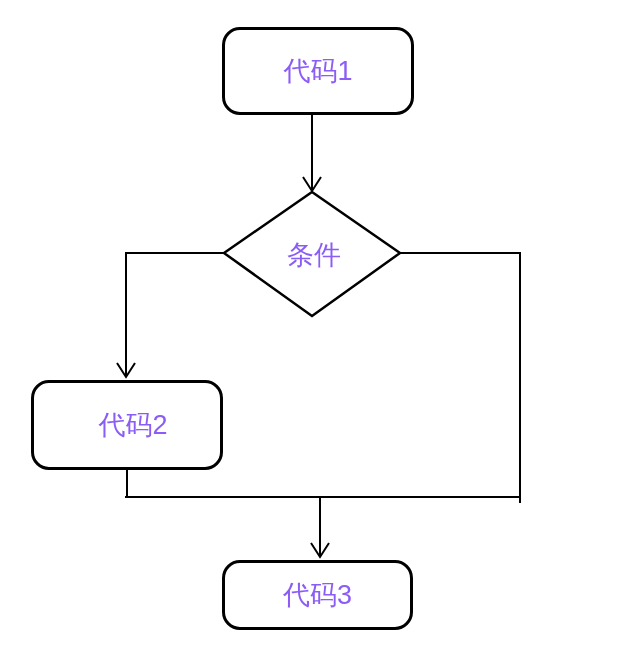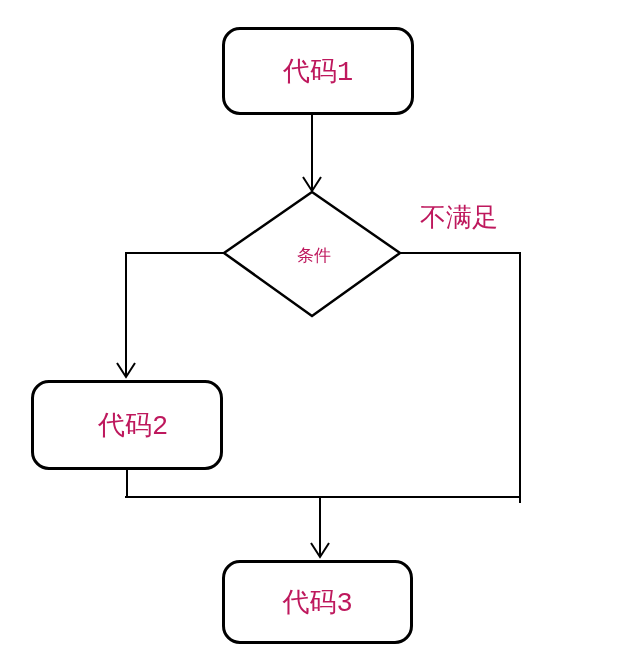--- a/index.html
+++ b/index.html
@@ -5,22 +5,22 @@
   html, body {
     margin: 0;
     padding: 0;
     background: #ffffff;
   }
   #canvas {
     position: relative;
     width: 630px;
     height: 671px;
     background: #ffffff;
-    font-family: Liberation Mono, monospace;
-    color: #be185d;
+    font-family: Liberation Sans, sans-serif;
+    color: #8b5cf6;
     overflow: hidden;
   }
   #wires {
     position: absolute;
     left: 0;
     top: 0;
     width: 630px;
     height: 671px;
   }
   .node {
@@ -32,21 +32,21 @@
     align-items: center;
     justify-content: center;
     font-size: 27px;
     box-sizing: border-box;
   }
   .node-label, .edge-label, .diamond-label {
     white-space: nowrap;
   }
   .diamond-label {
     position: absolute;
-    font-size: 17px;
+    font-size: 27px;
     transform: translate(-50%, -50%);
   }
   .edge-label {
     position: absolute;
     font-size: 26px;
   }
 </style>
 </head>
 <body>
 
@@ -75,20 +75,19 @@
   <div class="node" style="left:222px; top:27px; width:192px; height:88px;">
     <span class="node-label">代码1</span>
   </div>
 
   <div class="diamond-label" style="left:314px; top:255px;">条件</div>
 
   <div class="node" style="left:31px; top:380px; width:192px; height:90px;padding-left:12px;">
     <span class="node-label">代码2</span>
   </div>
 
-  <div class="node" style="left:222px; top:560px; width:191px; height:84px;">
+  <div class="node" style="left:222px; top:560px; width:191px; height:70px;">
     <span class="node-label">代码3</span>
   </div>
 
 
-  <div class="edge-label" style="left:420px; top:200px;">不满足</div>
 
 </div>
 
 </body></html>

